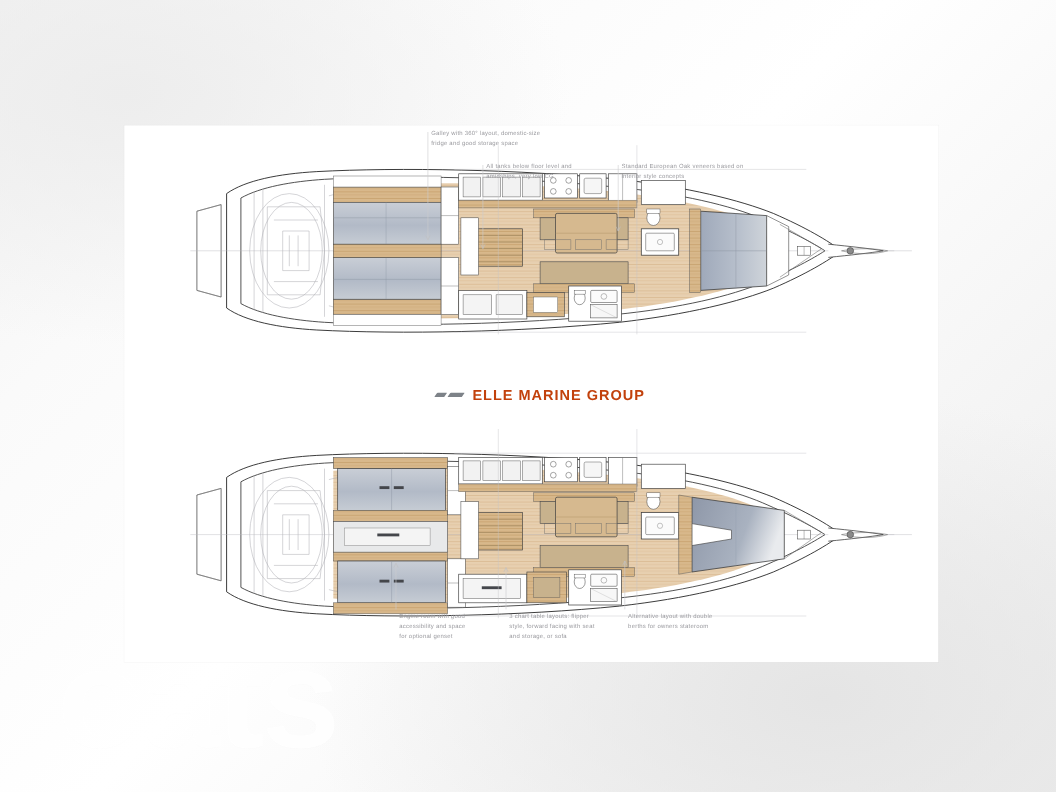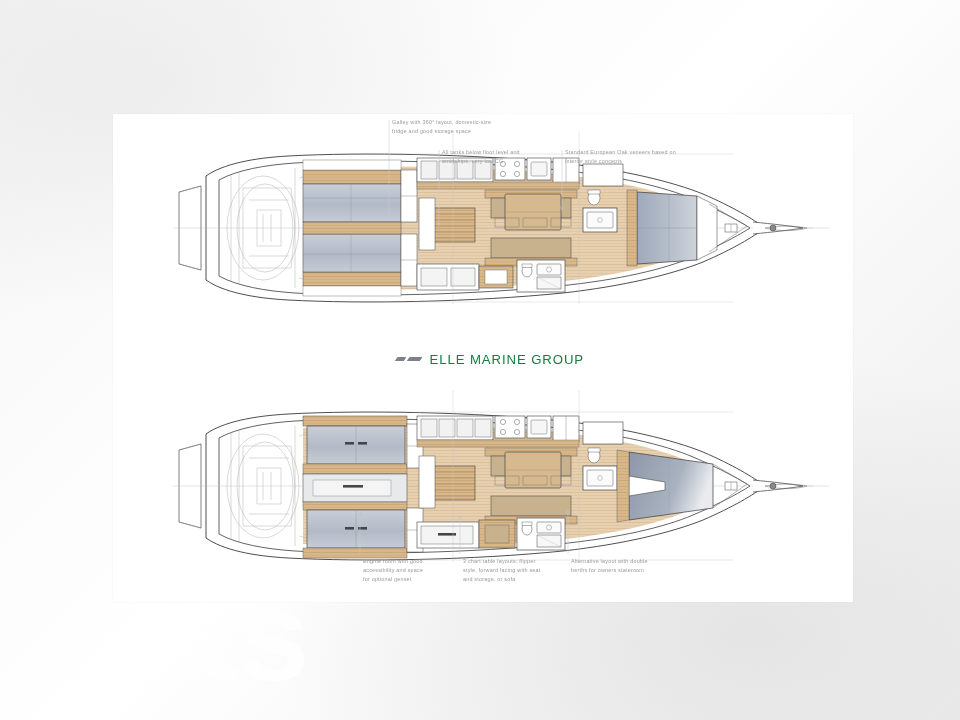--- a/index.html
+++ b/index.html
@@ -105,23 +105,23 @@
     width: 13px;
     height: 4.4px;
     background: #7d8288;
     transform: skewX(-34deg);
     border-radius: 0.5px;
   }
   .brand-mark i.small { width: 9px; }
   .brand-text {
     font-family: "Liberation Sans", sans-serif;
     font-size: 13.2px;
-    font-weight: 400;
+    font-weight: 700;
     letter-spacing: 0.9px;
-    color: #15803d;
+    color: #c2410c;
     white-space: nowrap;
   }
 </style>
 </head>
 <body>
 
 <div id="stage">
 
   <div class="bg-wash"></div>
   <div class="bg-wash2"></div>

